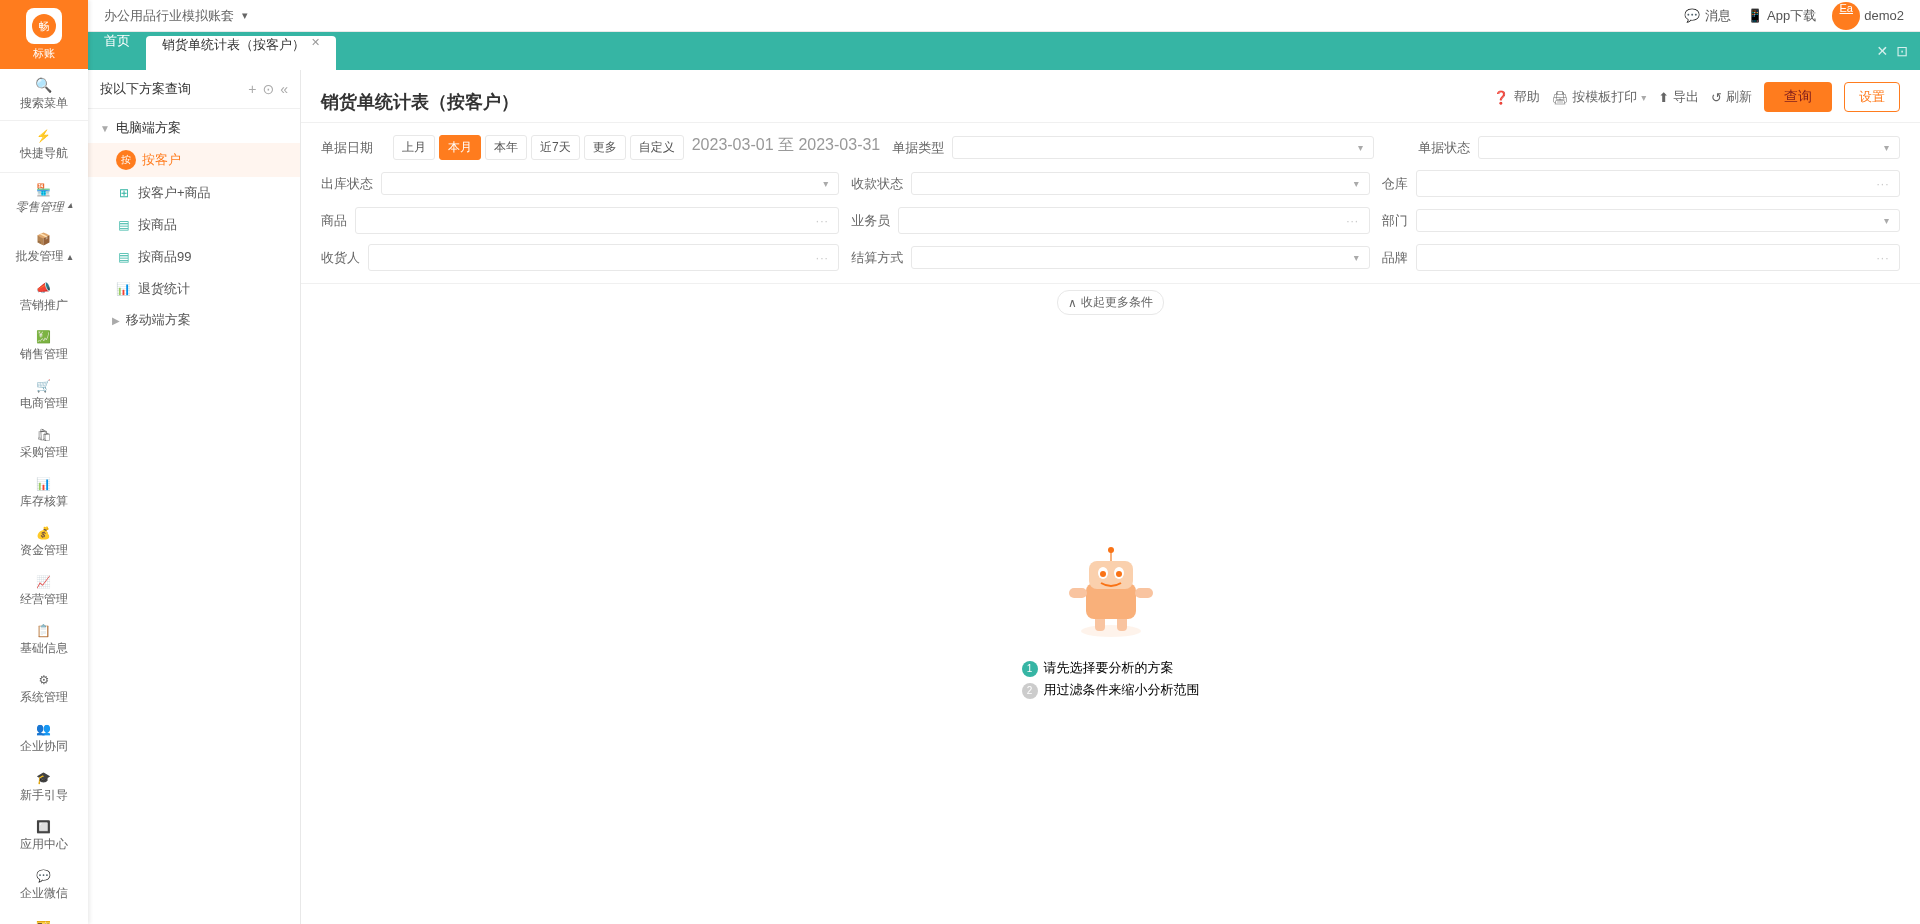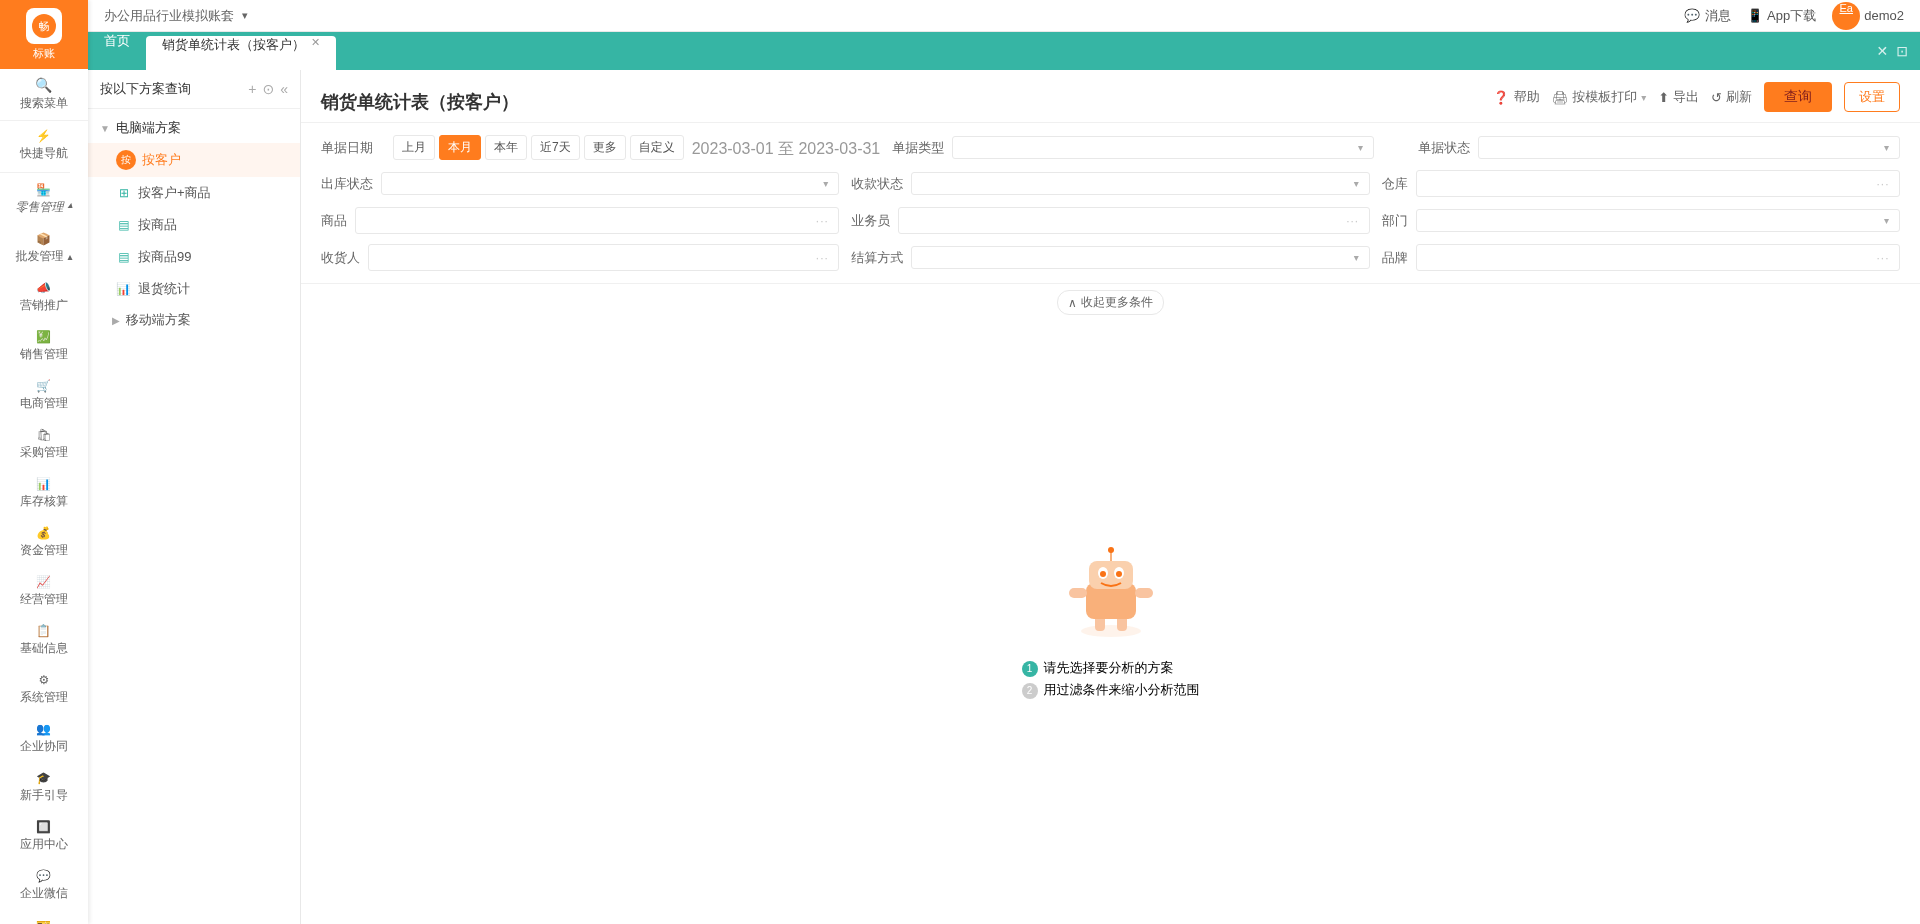--- a/index.html
+++ b/index.html
@@ -330,21 +330,21 @@
     .filter-row:last-child { margin-bottom: 0; }
     .filter-label {
       color: #666;
       font-size: 13px;
       white-space: nowrap;
       min-width: 60px;
       flex-shrink: 0;
     }
     .date-btns {
       display: flex;
-      align-items: flex-end;
+      align-items: flex-start;
       gap: 4px;
     }
     .date-btn {
       padding: 3px 8px;
       border: 1px solid #e8e8e8;
       border-radius: 3px;
       font-size: 12px;
       color: #555;
       cursor: pointer;
       background: #fff;

